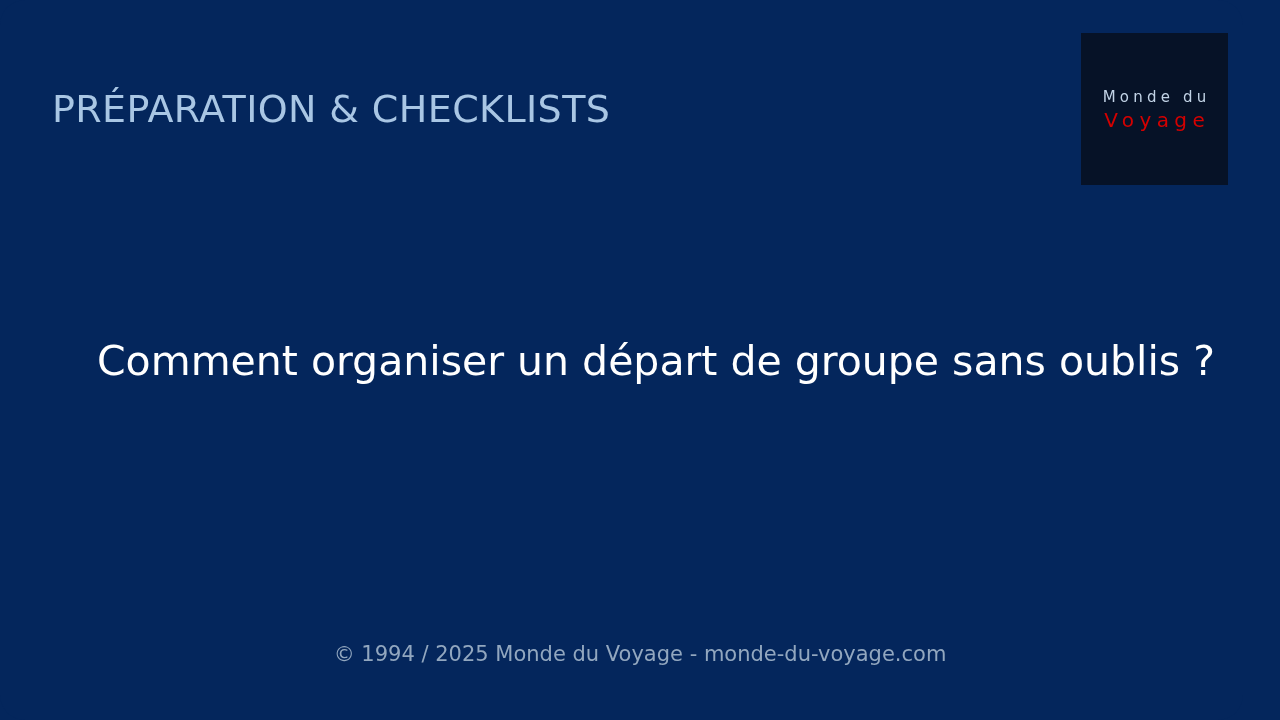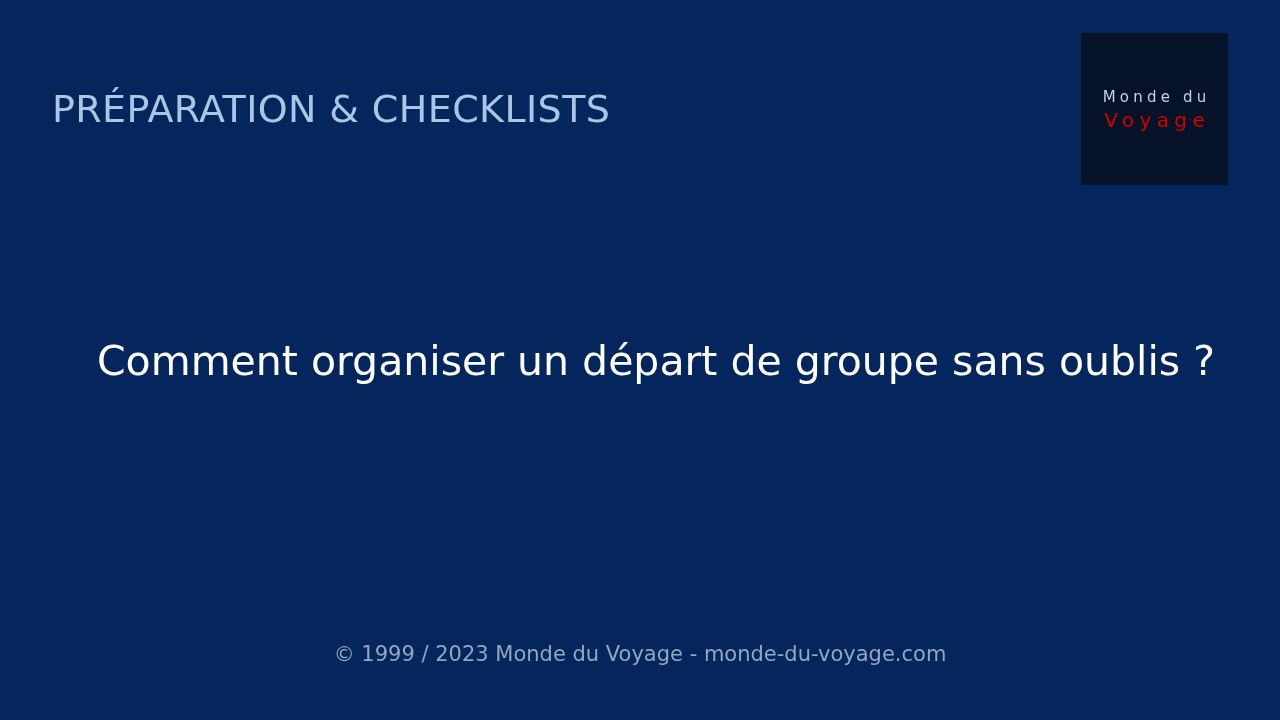--- a/index.html
+++ b/index.html
@@ -138,16 +138,16 @@
       <div class="logo-line-top">Monde du</div>
       <div class="logo-line-bottom">Voyage</div>
     </div>
   </div>
 
   <div class="slide-body">
     <div class="headline">Comment organiser un départ de groupe sans oublis ?</div>
   </div>
 
   <div class="slide-footer">
-    <div class="copyright">© 1999 / 2023 Monde du Voyage - monde-du-voyage.com</div>
+    <div class="copyright">© 1994 / 2025 Monde du Voyage - monde-du-voyage.com</div>
   </div>
 
 </div>
 
 </body></html>

